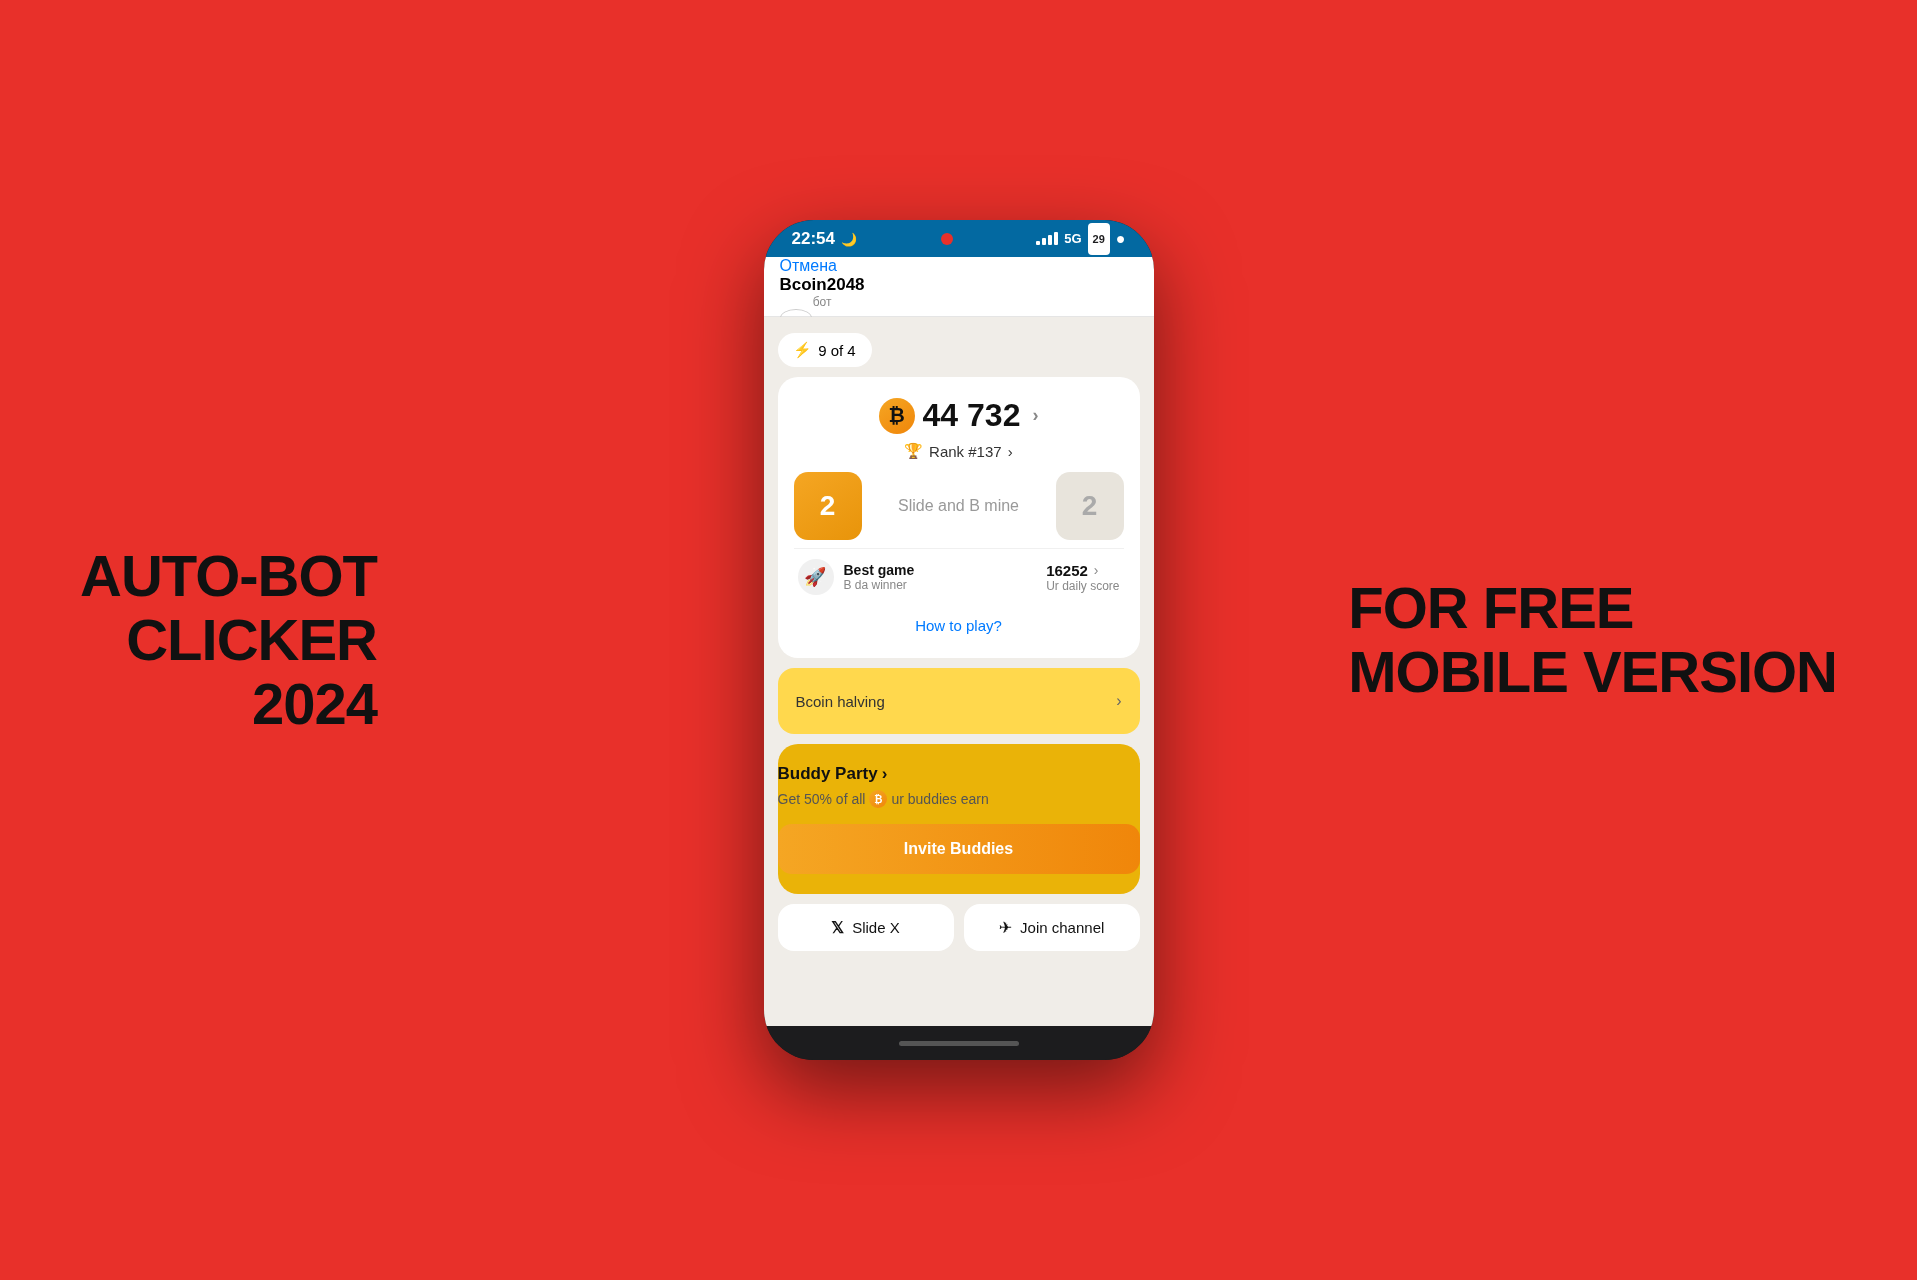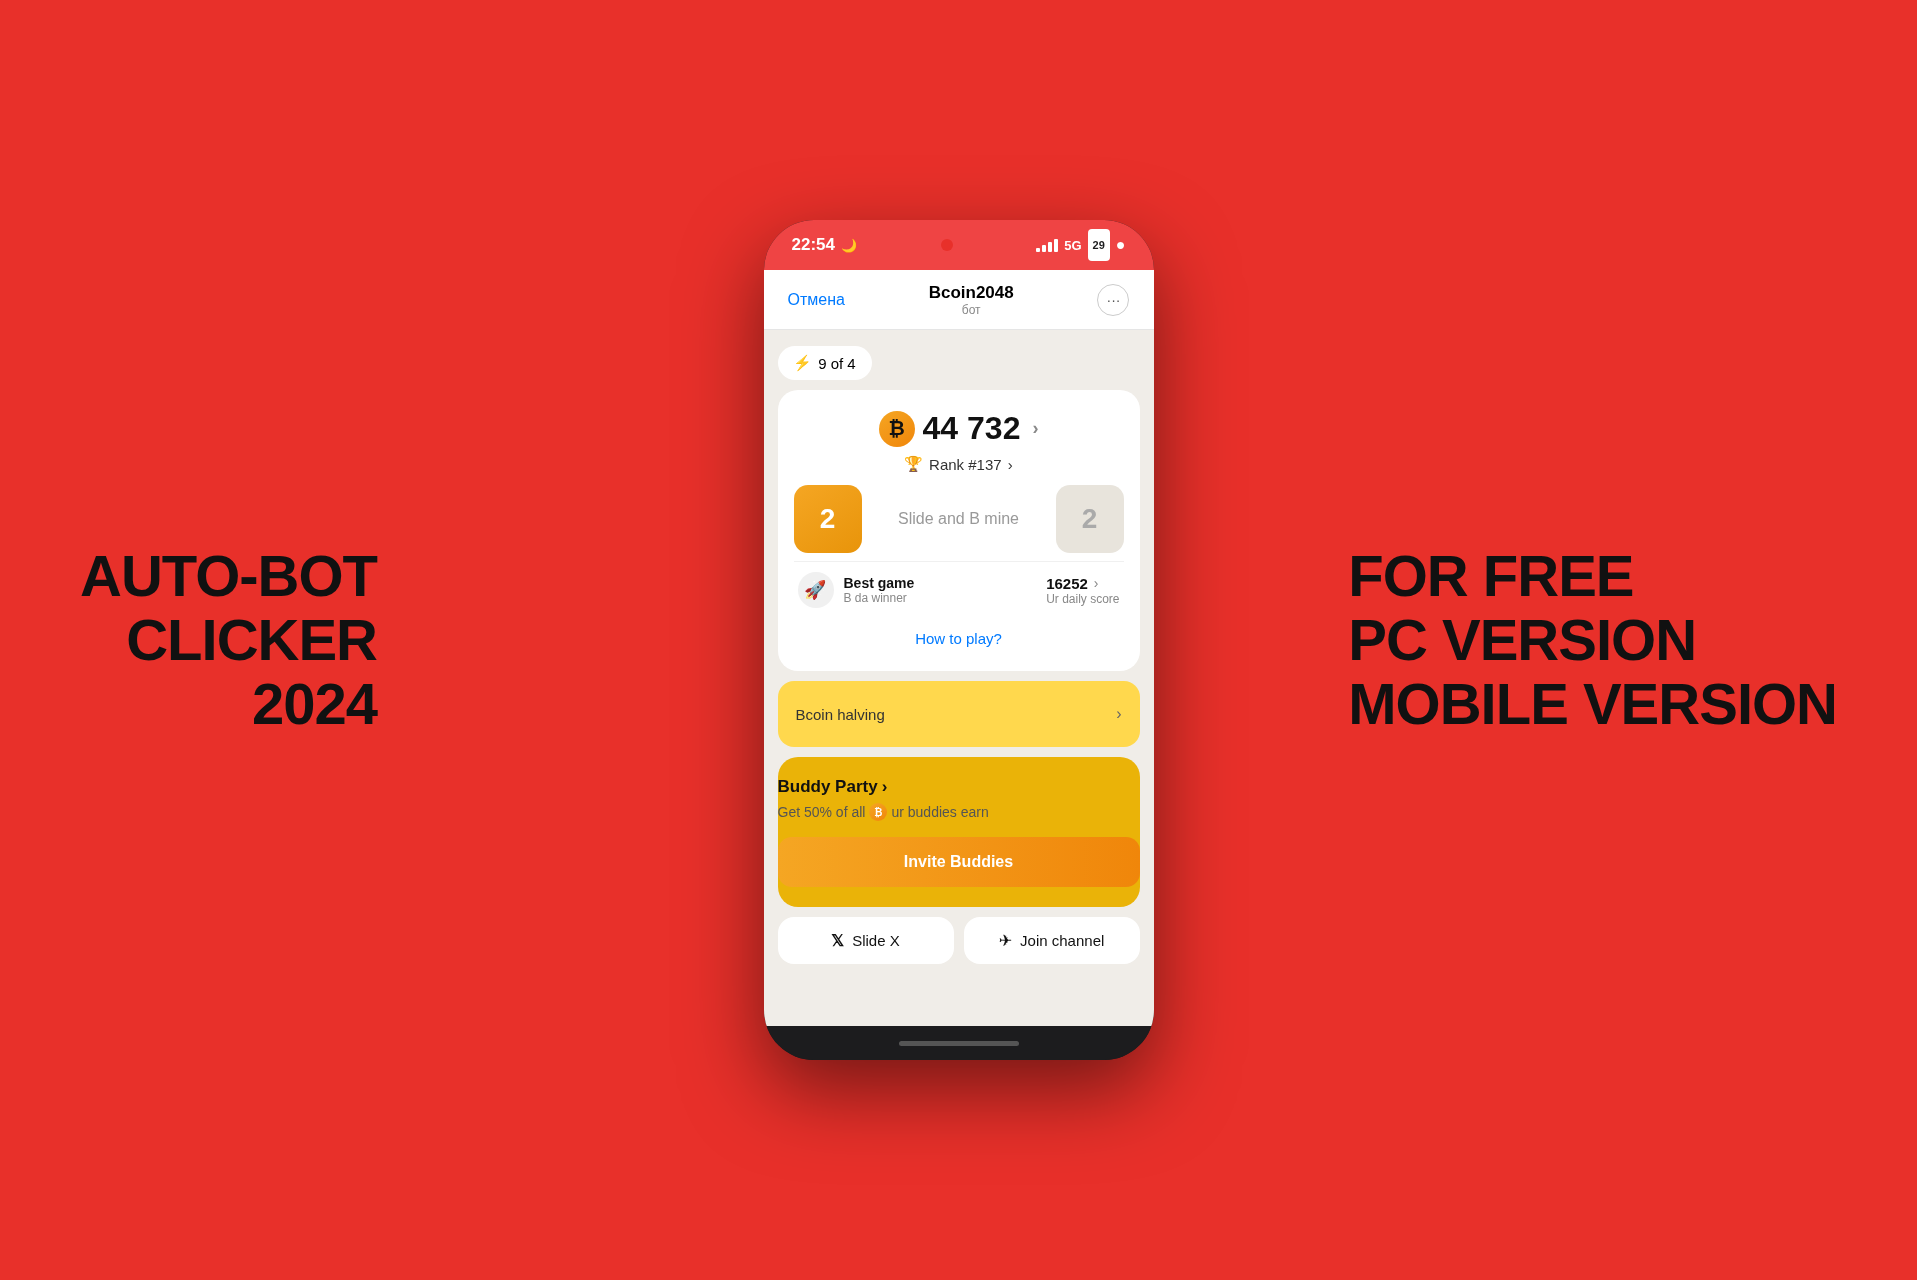--- a/index.html
+++ b/index.html
@@ -52,22 +52,22 @@
       border-radius: 50px;
       position: relative;
       box-shadow: 0 30px 80px rgba(0,0,0,0.5);
       overflow: hidden;
       display: flex;
       flex-direction: column;
     }
 
     
     .status-bar {
-      background: #ef4444;
-      height: 50px;
+      background: #0369a1;
+      height: 37px;
       display: flex;
       align-items: center;
       justify-content: space-between;
       padding: 0 28px;
       flex-shrink: 0;
       gap: 16px;
     }
 
     .status-time {
       color: white;
@@ -112,25 +112,26 @@
       font-weight: 700;
       padding: 10px 5px;
       border-radius: 4px;
     }
 
     
     .app-header {
       background: white;
       height: 60px;
       display: flex;
-      align-items: center;
+      align-items: flex-start;
       justify-content: space-between;
-      padding: 0 24px;
+      padding: 0 16px;
       border-bottom: 1px solid #e5e5e5;
       flex-shrink: 0;
+      flex-direction: column;
     }
 
     .header-cancel {
       color: #007aff;
       font-size: 16px;
     }
 
     .header-center {
       text-align: center;
     }
@@ -453,21 +454,20 @@
 <body>
 
 <div class="left-text">
   <div>AUTO-BOT</div>
   <div>CLICKER</div>
   <div>2024</div>
 </div>
 
 <div class="right-text">
   <div>FOR FREE</div>
-  <div>PC VERSION</div>
   <div>MOBILE VERSION</div>
 </div>
 
 <div class="phone">
 
   <div class="status-bar">
     <div class="status-time">
       <span>22:54</span>
       <span class="moon-icon"></span>
     </div>

